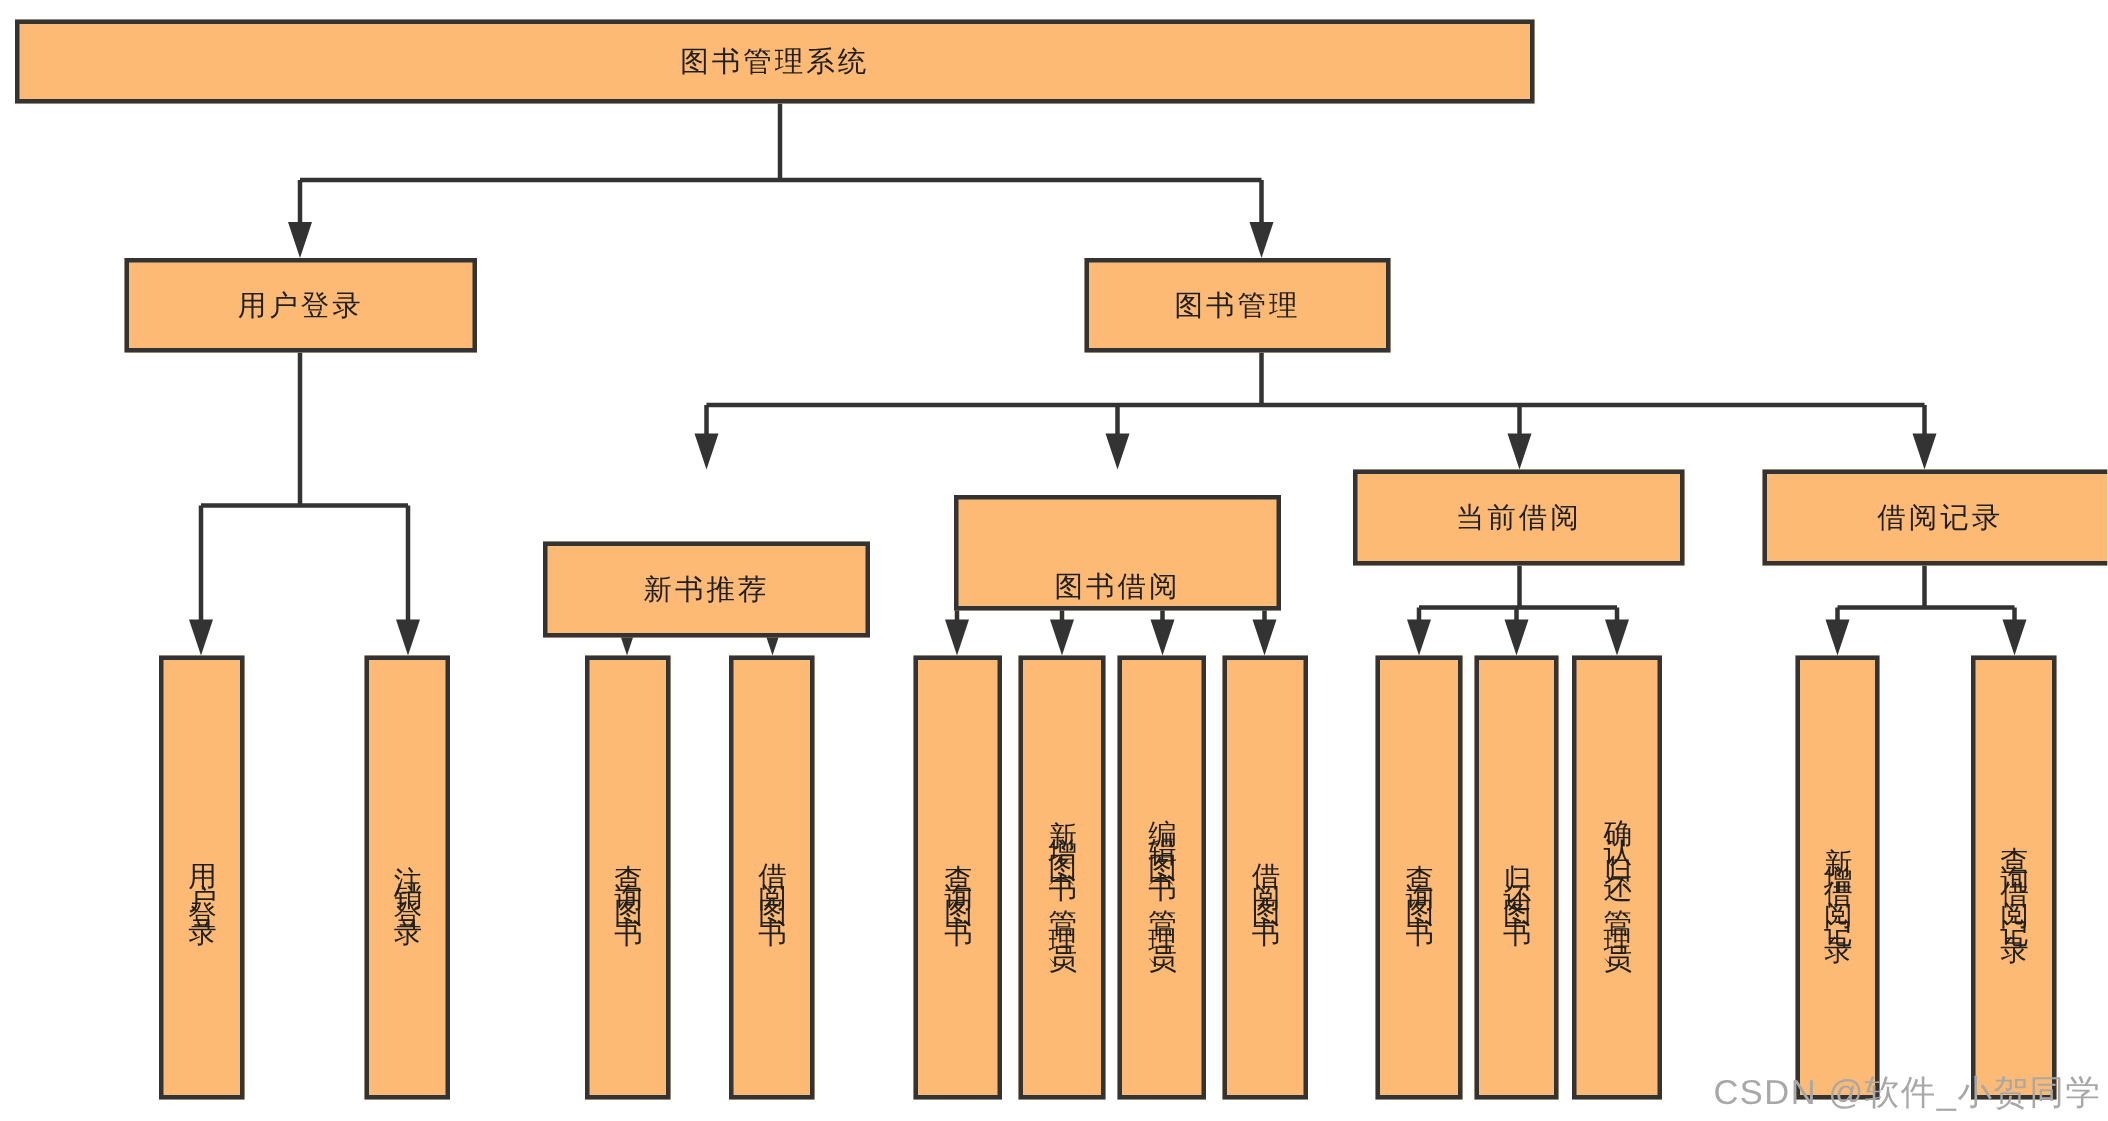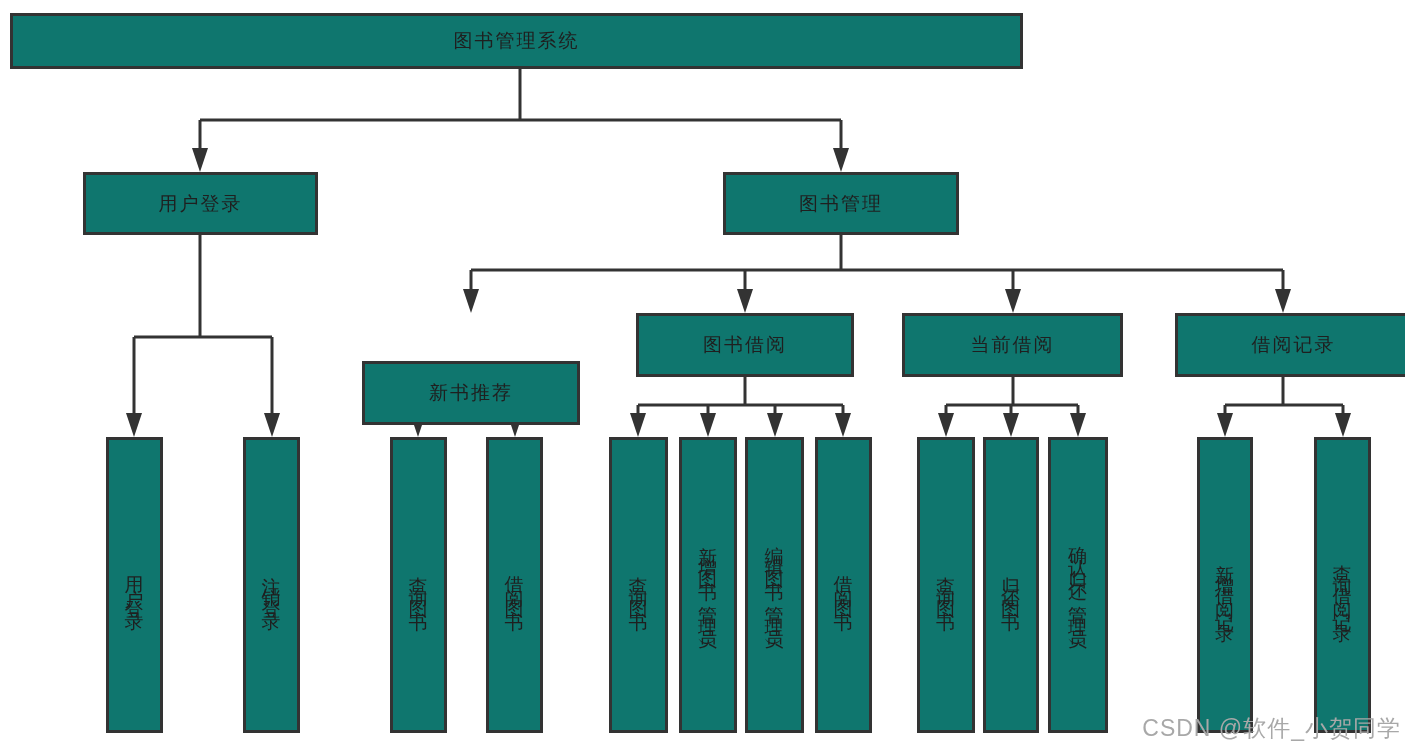--- a/index.html
+++ b/index.html
@@ -20,21 +20,21 @@
     left: 0;
     top: 0;
     width: 1405px;
     height: 747px;
     pointer-events: none;
   }
   .node {
     position: absolute;
     box-sizing: border-box;
     border: 3px solid #333333;
-    background: #0f766e;
+    background: #fdba74;
     display: flex;
     align-items: center;
     justify-content: center;
     color: #1f1f1f;
     font-size: 19px;
     font-weight: 500;
     letter-spacing: 2px;
     z-index: 2;
   }
   .node.leaf {
@@ -44,24 +44,24 @@
     writing-mode: vertical-lr;
     text-orientation: upright;
     letter-spacing: 12px;
     line-height: 1;
     white-space: nowrap;
   }
   
   .n-root      { left: 10px;   top: 13px;  width: 1013px; height: 56px; }
   
   .n-l2a       { left: 83px;   top: 172px; width: 235px;  height: 63px; }
-  .n-l2b       { left: 723px;  top: 172px; width: 236px;  height: 63px; }
+  .n-l2b       { left: 723px;  top: 172px; width: 204px;  height: 63px; }
   
   .n-l3a       { left: 362px;  top: 313px; width: 218px;  height: 64px; margin-top: 48px; }
-  .n-l3b       { left: 636px;  top: 313px; width: 218px;  height: 64px; }
+  .n-l3b       { left: 636px;  top: 330px; width: 218px;  height: 77px; align-items: flex-end; }
   .n-l3c       { left: 902px;  top: 313px; width: 221px;  height: 64px; align-items: center; }
   .n-l3d       { left: 1175px; top: 313px; width: 237px;  height: 64px; }
   
   .leaf        { top: 437px; height: 296px; }
   .n-lg1       { left: 106px;  width: 57px; }
   .n-lg2       { left: 243px;  width: 57px; }
   .n-nb1       { left: 390px;  width: 57px; }
   .n-nb2       { left: 486px;  width: 57px; }
   .n-bw1       { left: 609px;  width: 59px; }
   .n-bw2       { left: 679px;  width: 58px; }

